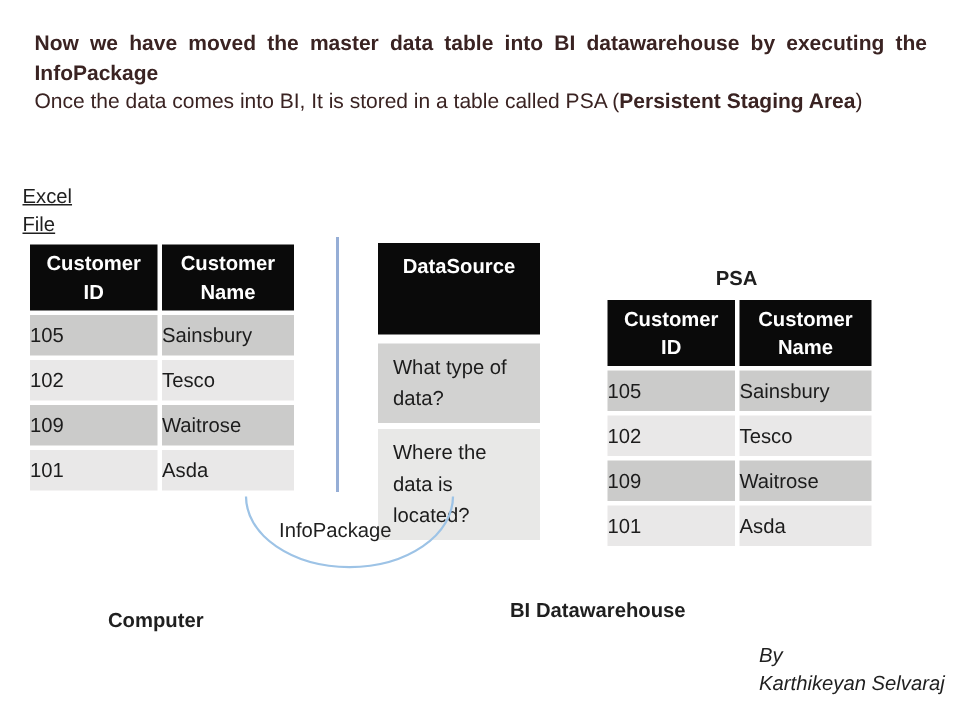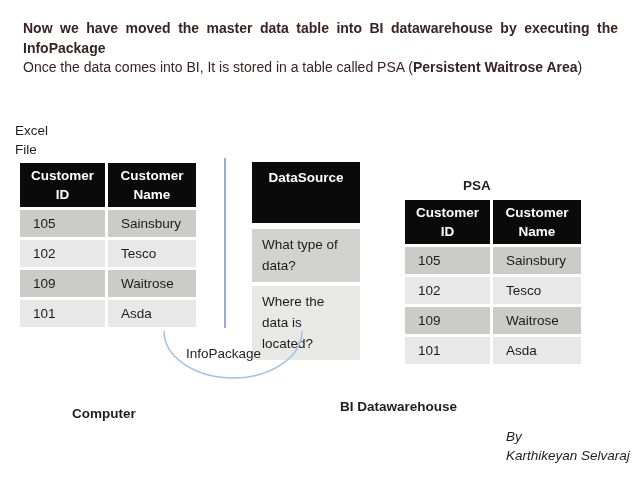--- a/index.html
+++ b/index.html
@@ -11,32 +11,32 @@
   
   .intro { position:absolute; left:23px; top:19px; width:595px;
            font-size:14px; line-height:19.5px; color:var(--title-text,#3a2322); }
   .t-line { white-space:nowrap; }
   .t-line.bold { font-weight:bold; }
   .t-line.justify { white-space:normal; text-align:justify; text-align-last:justify; }
 
   
   .lbl { position:absolute; font-size:13.5px; color:#1f1f1f; line-height:19px; }
   .lbl.bold { font-weight:bold; }
-  .lbl.pre { white-space:pre-line; }
+  .lbl.pre { white-space:pre-line;text-decoration:underline; }
   .lbl.italic { font-style:italic; line-height:18.5px; }
 
   
   .data-table { position:absolute; display:grid;
                 grid-template-columns:85px 88px;
                 grid-template-rows:44px 27px 27px 27px 27px;
                 gap:3px; font-size:13.5px; }
   .th { background:var(--table-header-bg,#0a0a0a); color:#ffffff; font-weight:bold;
         display:flex; align-items:center; justify-content:center; text-align:center;
         white-space:pre-line; line-height:19px; }
-  .td { display:flex; align-items:center; padding-left:13px; color:#1c1c1c; }
+  .td { display:flex; align-items:center; color:#1c1c1c; }
   .r-dark  { background:var(--row-dark,#cbcbca); }
   .r-light { background:var(--row-light,#e9e8e8); }
 
   
   .ds { position:absolute; left:252px; top:162px; width:108px; font-size:13.5px; }
   .ds-header { height:61px; background:var(--table-header-bg,#0a0a0a); color:#ffffff;
                font-weight:bold; text-align:center; padding-top:8px; box-sizing:border-box;
                margin-bottom:6px; }
   .ds-item { line-height:21px; padding:5px 6px 0 10px; box-sizing:border-box; color:#1c1c1c; }
   .ds-item-dark  { height:53px; background:var(--band-dark,#d2d2d1); margin-bottom:4px; }
@@ -48,21 +48,21 @@
   .arc { position:absolute; left:160px; top:325px; }
 </style>
 </head>
 <body>
 
 <div class="slide">
 
   <div class="intro">
     <div class="t-line bold justify">Now we have moved the master data table into BI datawarehouse by executing the</div>
     <div class="t-line bold">InfoPackage</div>
-    <div class="t-line"><span>Once the data comes into BI, It is stored in a table called PSA (</span><b>Persistent Waitrose Area</b><span>)</span></div>
+    <div class="t-line"><span>Once the data comes into BI, It is stored in a table called PSA (</span><b>Persistent Staging Area</b><span>)</span></div>
   </div>
 
   <div class="lbl pre" style="left:15px; top:121px;">Excel
 File</div>
 
   <div class="data-table" style="left:20px; top:163px;">
     <div class="th">Customer
 ID</div>
     <div class="th">Customer
 Name</div>
@@ -77,21 +77,21 @@
   </div>
 
   <div class="v-line"></div>
 
   <div class="ds">
     <div class="ds-header">DataSource</div>
     <div class="ds-item ds-item-dark">What type of data?</div>
     <div class="ds-item ds-item-light">Where the data is located?</div>
   </div>
 
-  <div class="lbl bold" style="left:391px; top:176px; width:172px; text-align:center;">PSA</div>
+  <div class="lbl bold" style="left:405px; top:176px; width:172px; text-align:center;">PSA</div>
 
   <div class="data-table" style="left:405px; top:200px;">
     <div class="th">Customer
 ID</div>
     <div class="th">Customer
 Name</div>
     <div class="td r-dark">105</div>
     <div class="td r-dark">Sainsbury</div>
     <div class="td r-light">102</div>
     <div class="td r-light">Tesco</div>

